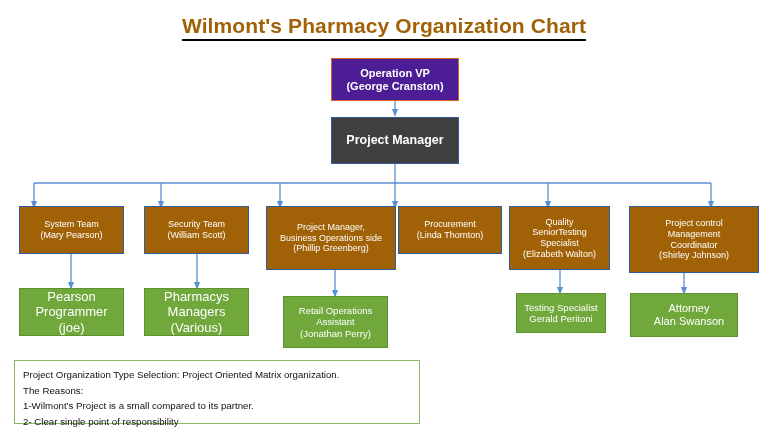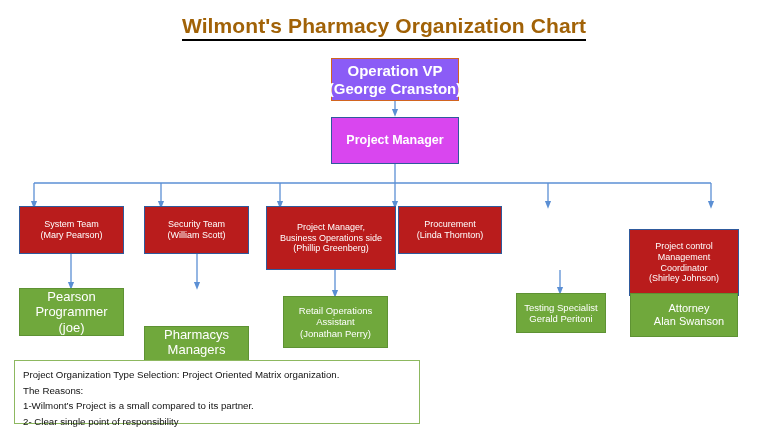--- a/index.html
+++ b/index.html
@@ -50,33 +50,33 @@
     flex-direction: column;
     align-items: center;
     justify-content: center;
     text-align: center;
     color: #ffffff;
     line-height: 1.18;
     padding: 2px 3px;
   }
   .node .line { display: block; white-space: nowrap; }
   .node.orange {
-    background: #8b5cf6;
+    background: #4c1d95;
     border: 1px solid #D2641F;
     font-weight: bold;
-    font-size: 15px;
+    font-size: 11px;
   }
   .node.blue-lead {
-    background: #d946ef;
+    background: #404040;
     border: 1px solid #2F5A9C;
     font-weight: bold;
     font-size: 12.5px;
   }
   .node.blue {
-    background: #b91c1c;
+    background: #a16207;
     border: 1px solid #2F5A9C;
     font-size: 9px;
   }
   .node.green {
     background: #70A83C;
     border: 1px solid #5E9233;
     font-size: 13px;
   }
   .node.green.small {
     font-size: 9.5px;
@@ -154,35 +154,41 @@
   <div class="node blue" style="left:144px; top:206px; width:105px; height:48px;">
     <span class="line">Security Team</span>
     <span class="line">(William Scott)</span>
   </div>
 
   <div class="node blue" style="left:398px; top:206px; width:104px; height:48px;">
     <span class="line">Procurement</span>
     <span class="line">(Linda Thornton)</span>
   </div>
 
-
-  <div class="node blue" style="left:629px; top:206px; width:110px; height:67px;margin-top:23px;">
+  <div class="node blue" style="left:509px; top:206px; width:101px; height:64px;">
+    <span class="line">Quality</span>
+    <span class="line">SeniorTesting</span>
+    <span class="line">Specialist</span>
+    <span class="line">(Elizabeth Walton)</span>
+  </div>
+
+  <div class="node blue" style="left:629px; top:206px; width:130px; height:67px;">
     <span class="line">Project control</span>
     <span class="line">Management</span>
     <span class="line">Coordinator</span>
     <span class="line">(Shirley Johnson)</span>
   </div>
 
   <div class="node green" style="left:19px; top:288px; width:105px; height:48px;">
     <span class="line">Pearson</span>
     <span class="line">Programmer</span>
     <span class="line">(joe)</span>
   </div>
 
-  <div class="node green" style="left:144px; top:288px; width:105px; height:48px;margin-top:38px;">
+  <div class="node green" style="left:144px; top:288px; width:105px; height:48px;">
     <span class="line">Pharmacys</span>
     <span class="line">Managers</span>
     <span class="line">(Various)</span>
   </div>
 
   <div class="node green small" style="left:283px; top:296px; width:105px; height:52px;">
     <span class="line">Retail Operations</span>
     <span class="line">Assistant</span>
     <span class="line">(Jonathan Perry)</span>
   </div>

